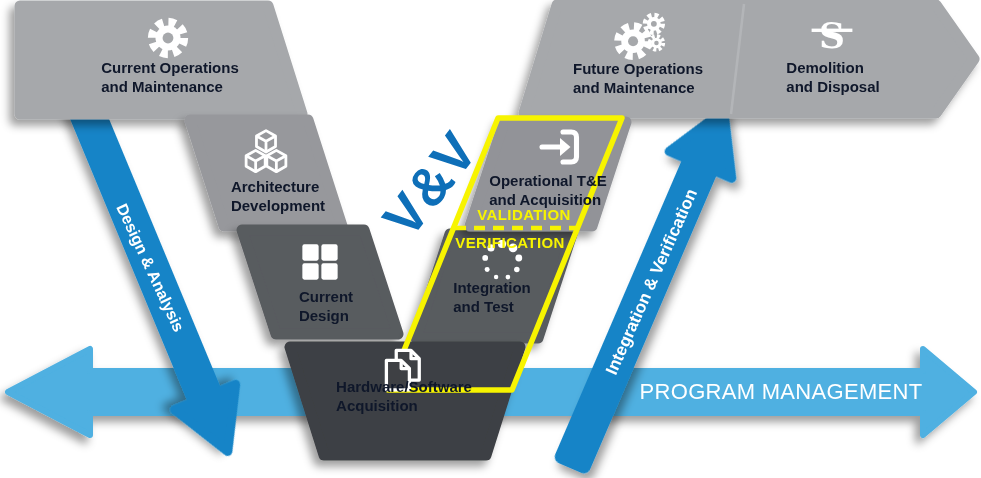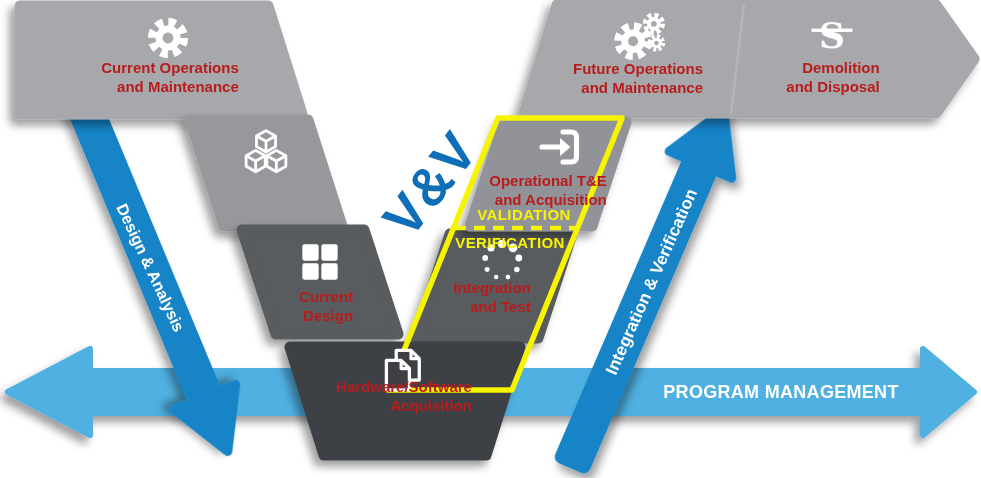--- a/index.html
+++ b/index.html
@@ -3,41 +3,41 @@
 <meta charset="utf-8">
 <style>
   html,body{margin:0;padding:0;background:#ffffff;}
   .stage{
     position:relative;width:981px;height:478px;background:#ffffff;overflow:hidden;
     font-family:"Liberation Sans", sans-serif;
   }
   .stage svg.layer{position:absolute;left:0;top:0;}
   .lbl{
     position:absolute;transform:translate(-50%,-50%);
-    text-align:right;color:#b91c1c;font-weight:bold;font-size:15px;line-height:19px;
+    text-align:left;color:#0f172a;font-weight:bold;font-size:15px;line-height:19px;
     white-space:nowrap;
   }
   .lbl span{display:block;}
   .ylbl{
     position:absolute;transform:translate(-50%,-50%);
     color:#f7f400;font-weight:bold;font-size:15px;letter-spacing:.4px;white-space:nowrap;
   }
   .vv{
     position:absolute;left:430px;top:184px;
     transform:translate(-50%,-50%) rotate(-52deg);
     color:#0e6fb8;font-size:54px;font-weight:bold;letter-spacing:1px;white-space:nowrap;
   }
   .arrow-lbl{
     position:absolute;color:#ffffff;font-weight:bold;font-size:16px;white-space:nowrap;
   }
   .arrow-lbl.design{left:150px;top:268px;transform:translate(-50%,-50%) rotate(65deg);}
   .arrow-lbl.integration{left:652px;top:282px;font-size:17px;transform:translate(-50%,-50%) rotate(-66deg);}
   .pm-text{
     position:absolute;left:781px;top:392px;transform:translate(-50%,-50%);
-    color:#ffffff;font-weight:bold;font-size:18px;letter-spacing:.3px;white-space:nowrap;
+    color:#ffffff;font-weight:normal;font-size:22px;letter-spacing:.3px;white-space:nowrap;
   }
   .icon{position:absolute;transform:translate(-50%,-50%);}
 </style>
 </head>
 <body>
 
 <div class="stage">
 
   <svg class="layer" width="981" height="478" viewBox="0 0 981 478">
     <defs>
@@ -162,20 +162,24 @@
 
   <svg class="icon" style="left:832px;top:34px" width="48" height="48" viewBox="-20 -20 40 40">
     <text x="0" y="1" text-anchor="middle" dominant-baseline="central" font-family="DejaVu Serif, serif" font-size="30" font-weight="bold" fill="#fff">S</text>
     <rect x="-17" y="-4.5" width="34" height="2.8" fill="#fff"></rect>
   </svg>
 
   <div class="lbl" style="left:170px;top:77px">
     <span>Current Operations</span>
     <span>and Maintenance</span>
   </div>
+  <div class="lbl" style="left:278px;top:196px">
+    <span>Architecture</span>
+    <span>Development</span>
+  </div>
   <div class="lbl" style="left:326px;top:306px">
     <span>Current</span>
     <span>Design</span>
   </div>
   <div class="lbl" style="left:404px;top:396px">
     <span>Hardware/Software</span>
     <span>Acquisition</span>
   </div>
   <div class="lbl" style="left:492px;top:297px">
     <span>Integration</span>

